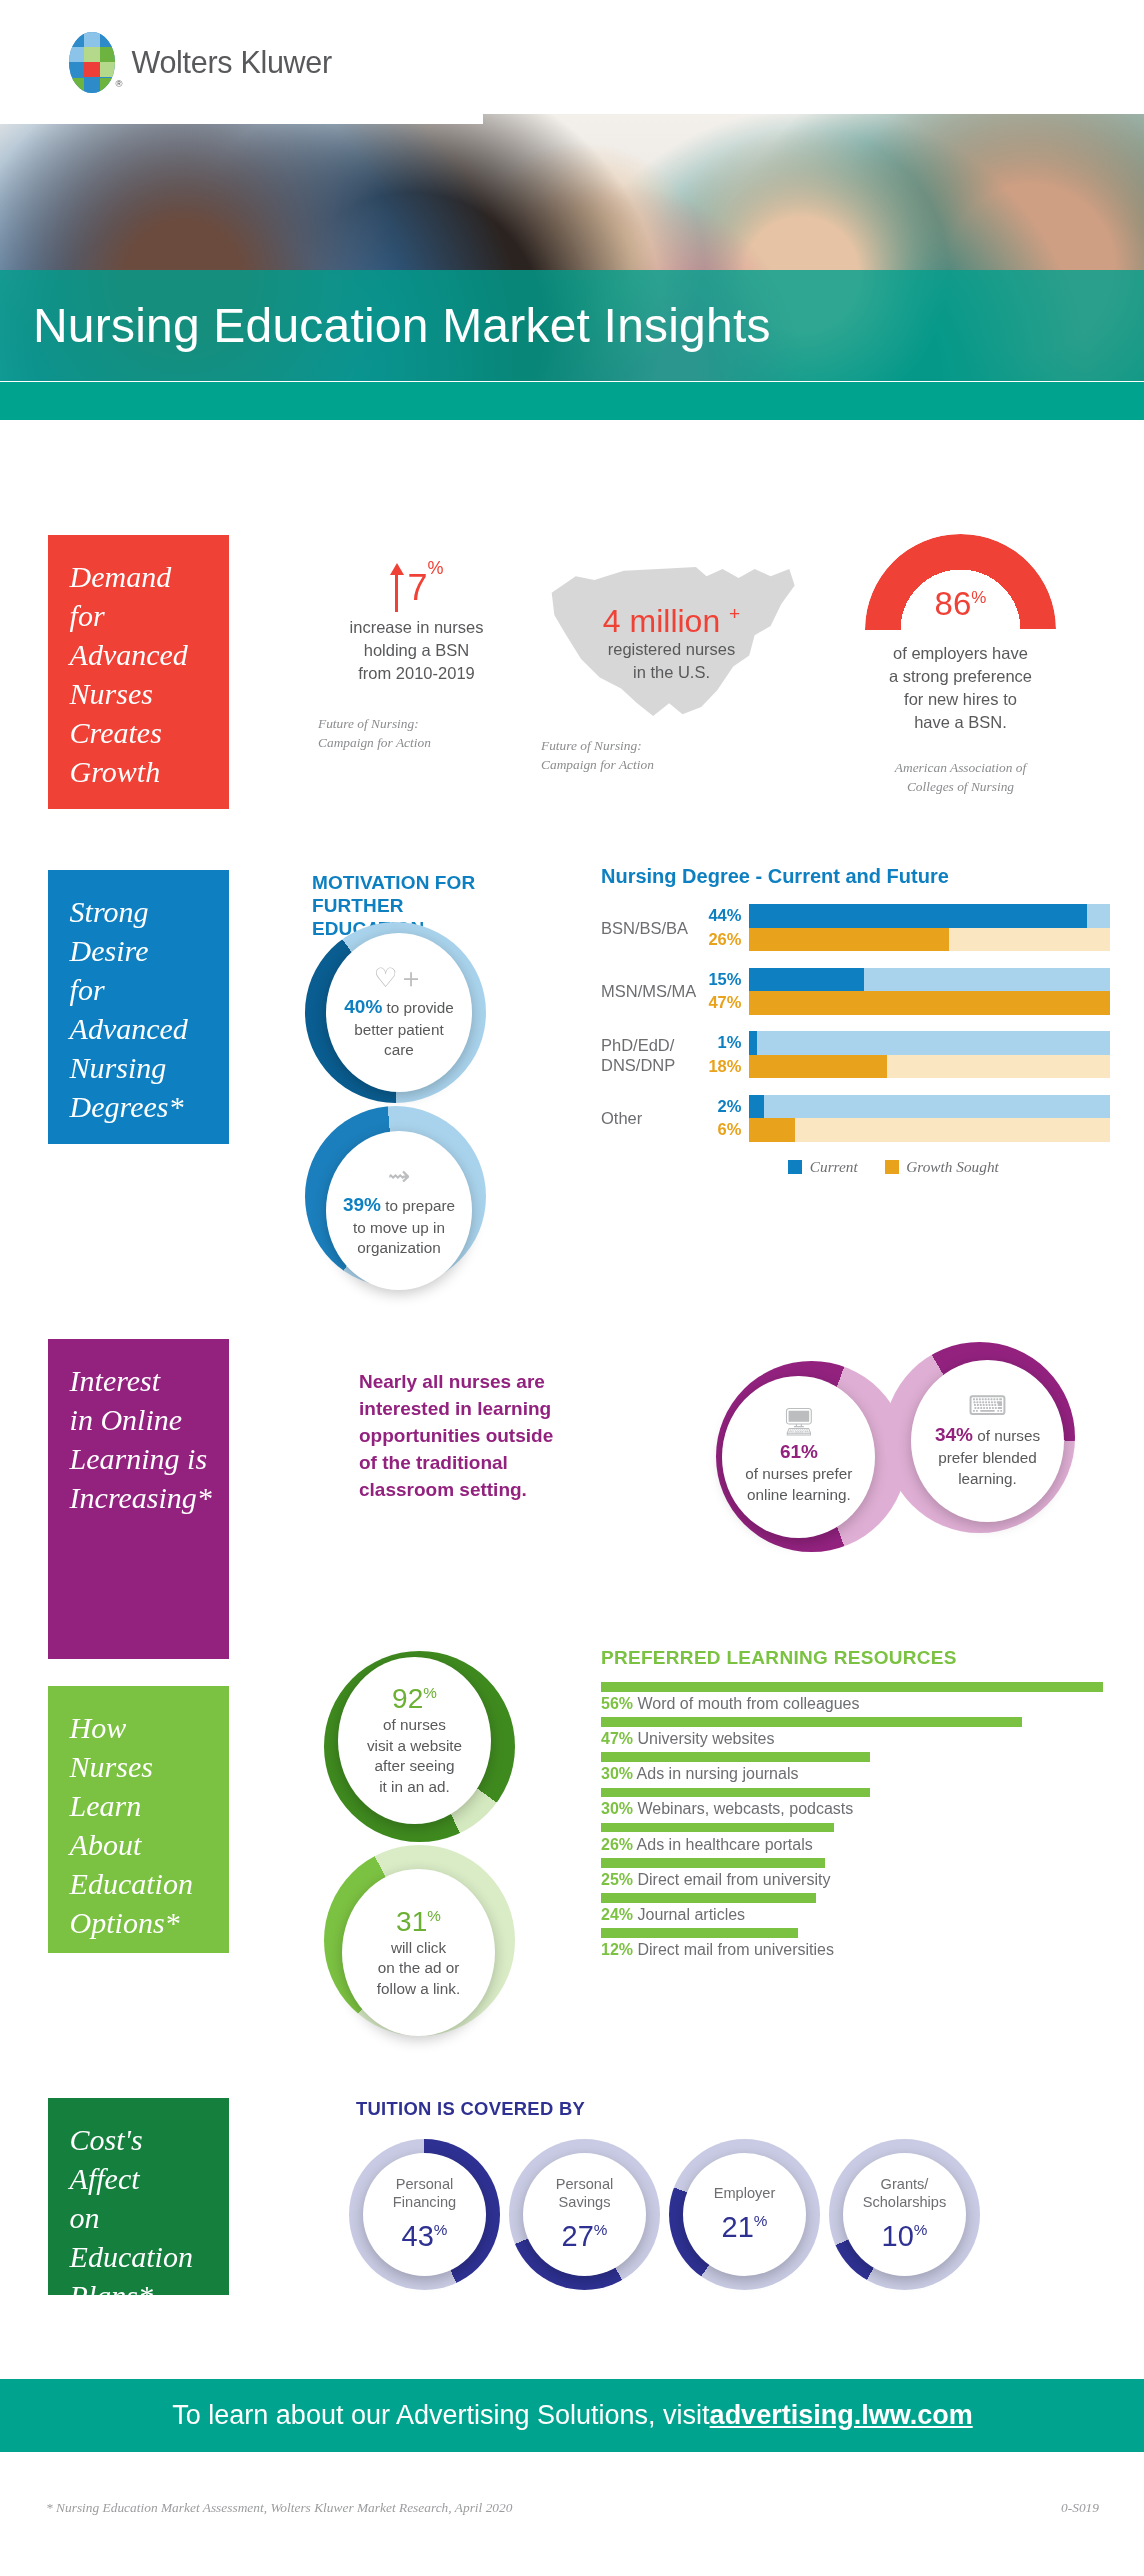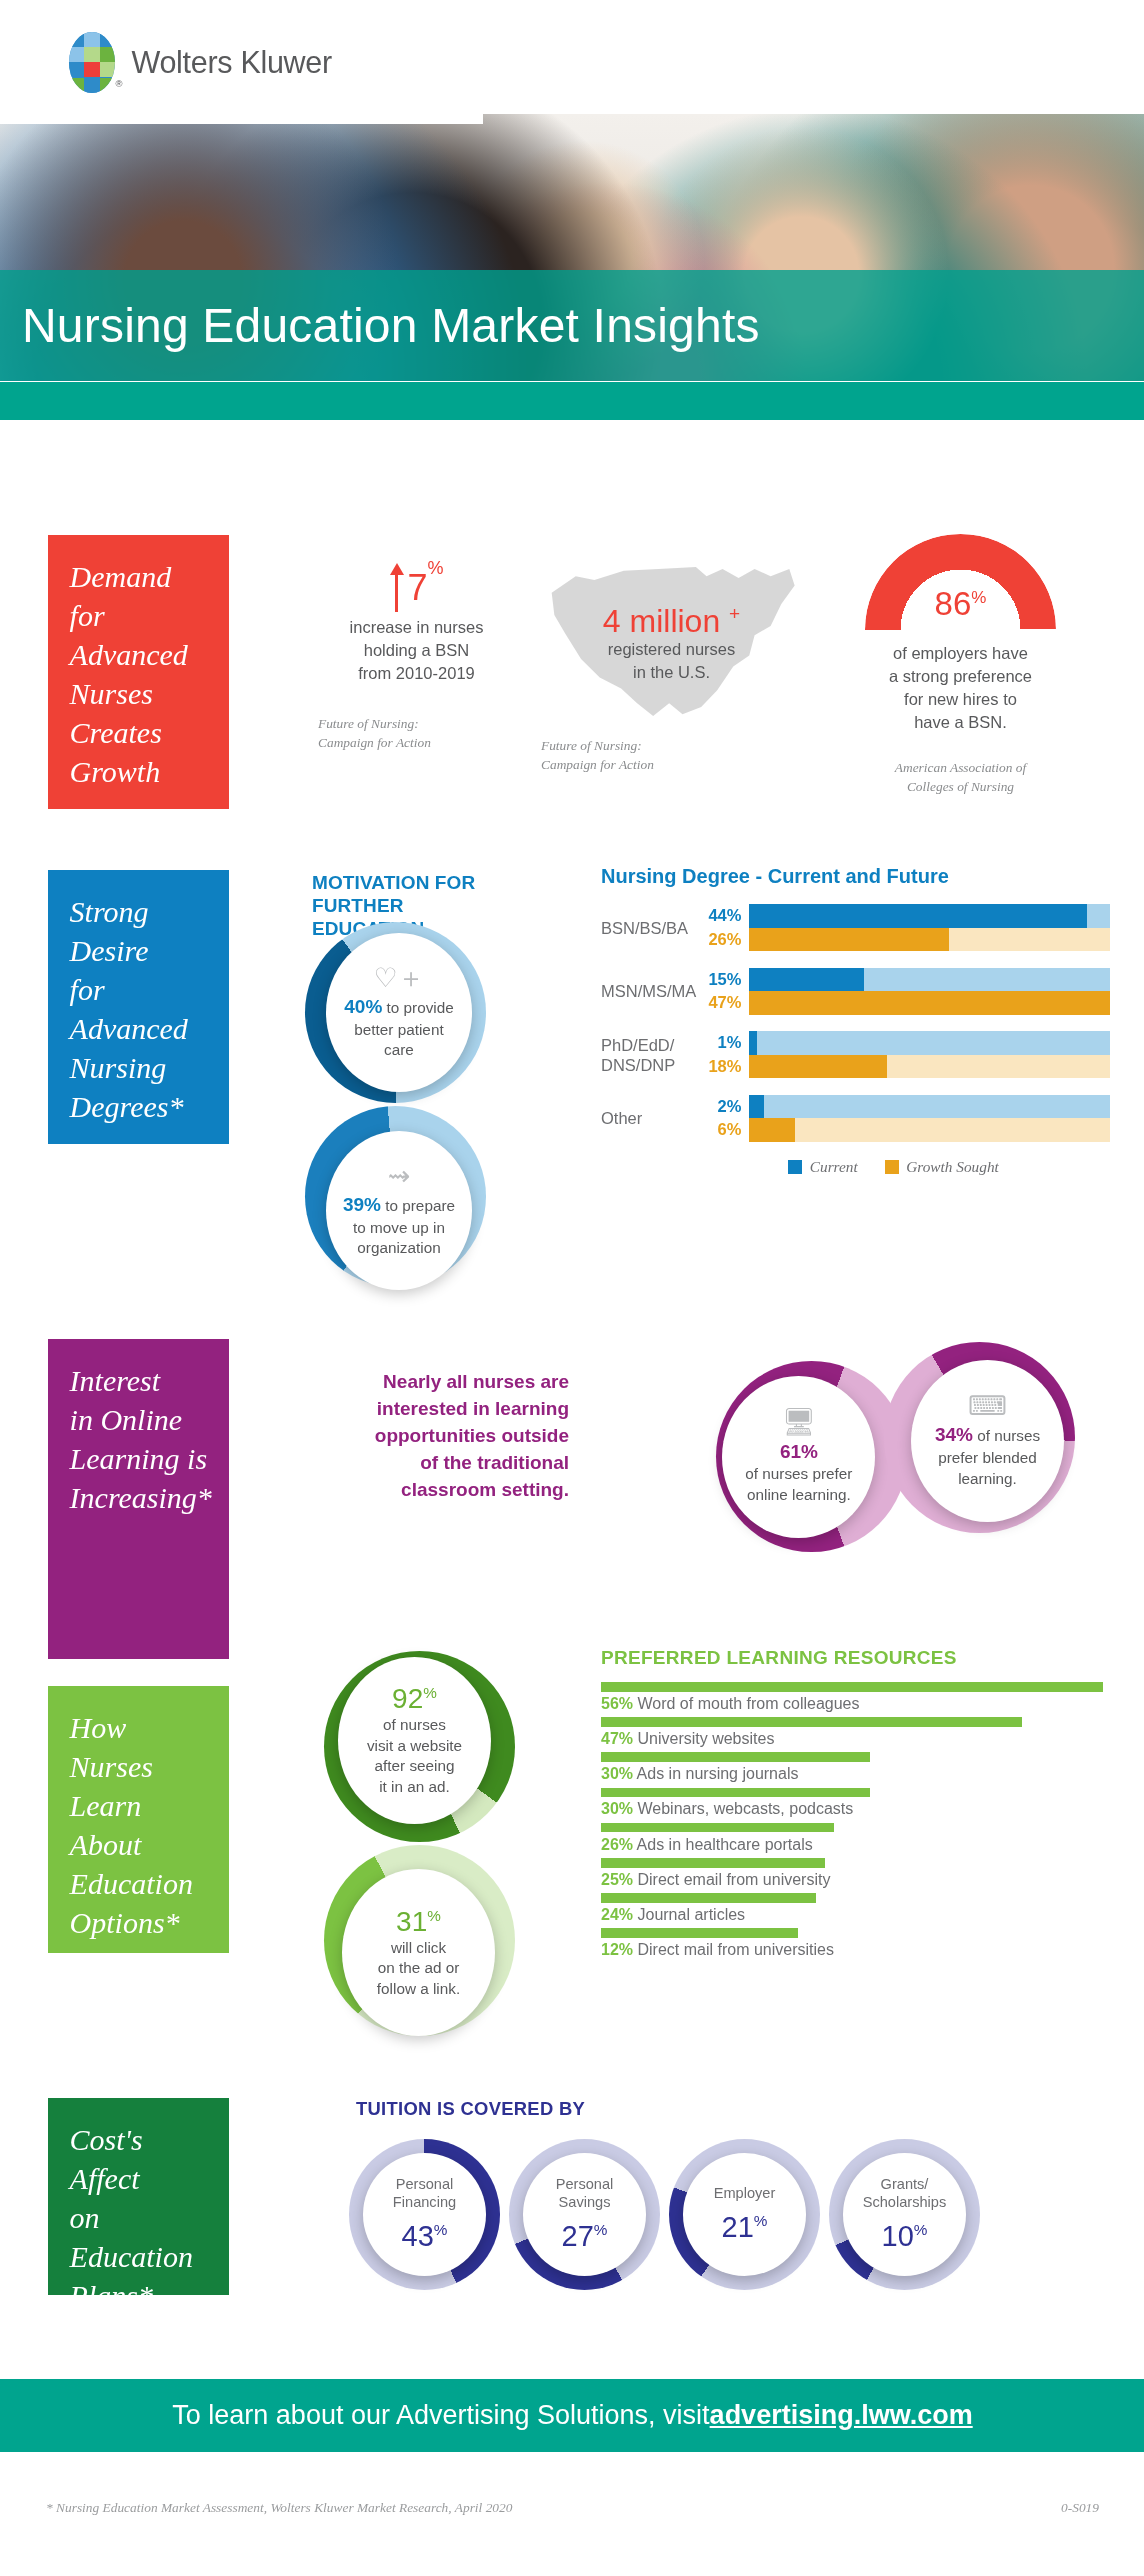--- a/index.html
+++ b/index.html
@@ -24,21 +24,21 @@
       radial-gradient(circle at 90% 58%, #cf9f83 0 8%, rgba(207,159,131,0) 20%),
       radial-gradient(circle at 92% 100%, #1f6f63 0 16%, rgba(31,111,99,0) 34%),
       linear-gradient(180deg,#f3f0ec 0%,#e9e6e1 55%,#dcdad6 100%);
   }
   #hero-teal-overlay {
     position:absolute; left:0; top:270px; width:1145px; height:111px;
     background:rgba(0,159,141,0.80);
   }
   #hero-title {
     position:absolute; left:0; top:270px; width:1145px; height:111px;
-    display:flex; align-items:center; padding-left:22px;
+    display:flex; align-items:center; padding-left:33px;
     color:#fff; font-size:48px; letter-spacing:0.2px;
   }
   #hero-band { position:absolute; left:0; top:382px; width:1145px; height:38px; background:#00a48e; }
   #logo-box {
     position:absolute; left:0; top:0; width:483px; height:124px; background:#fff;
     display:flex; align-items:center; padding-left:69px; gap:16.5px; z-index:4;
   }
   #logo-mark { position:relative; width:46px; height:61px; }
   #logo-mark .oval {
     position:absolute; inset:0; border-radius:50%; overflow:hidden;
@@ -145,21 +145,21 @@
   #legend { display:flex; gap:27px; justify-content:center; margin-top:9px; padding-left:76px; }
   .leg { display:flex; align-items:center; gap:7.6px; font-size:15.3px; font-style:italic;
          font-family:"Liberation Serif", serif; color:#6d6e71; }
   .swatch { width:14px; height:14px; display:inline-block; }
 
   
   #s3 { top:1323px; height:331px; }
   #s3-banner { left:48px; top:16px; width:181px; height:320px; background:#93227f; }
   #s3-lead {
     position:absolute; left:359px; top:46px; width:210px;
-    font-size:19px; font-weight:bold; color:#93227f; line-height:1.42;text-align:right;
+    font-size:19px; font-weight:bold; color:#93227f; line-height:1.42;
   }
   #d-61 { left:716px; top:38px; width:191px; height:191px; }
   #d-61 .ring { background:conic-gradient(from 160deg,#93227f 0 220deg,#dfaed4 220deg 360deg); }
   #d-61 .hole { left:6.4px; top:15.3px; width:153px; height:162px; padding:0 10.2px; }
   #d-34 { left:884px; top:19px; width:191px; height:191px; }
   #d-34 .ring { background:conic-gradient(from 330deg,#93227f 0 122deg,#dfaed4 122deg 360deg); }
   #d-34 .hole { left:27px; top:18px; width:153px; height:162px; padding:0 10.2px; }
   .txt-purple { color:#93227f; }
 
   

